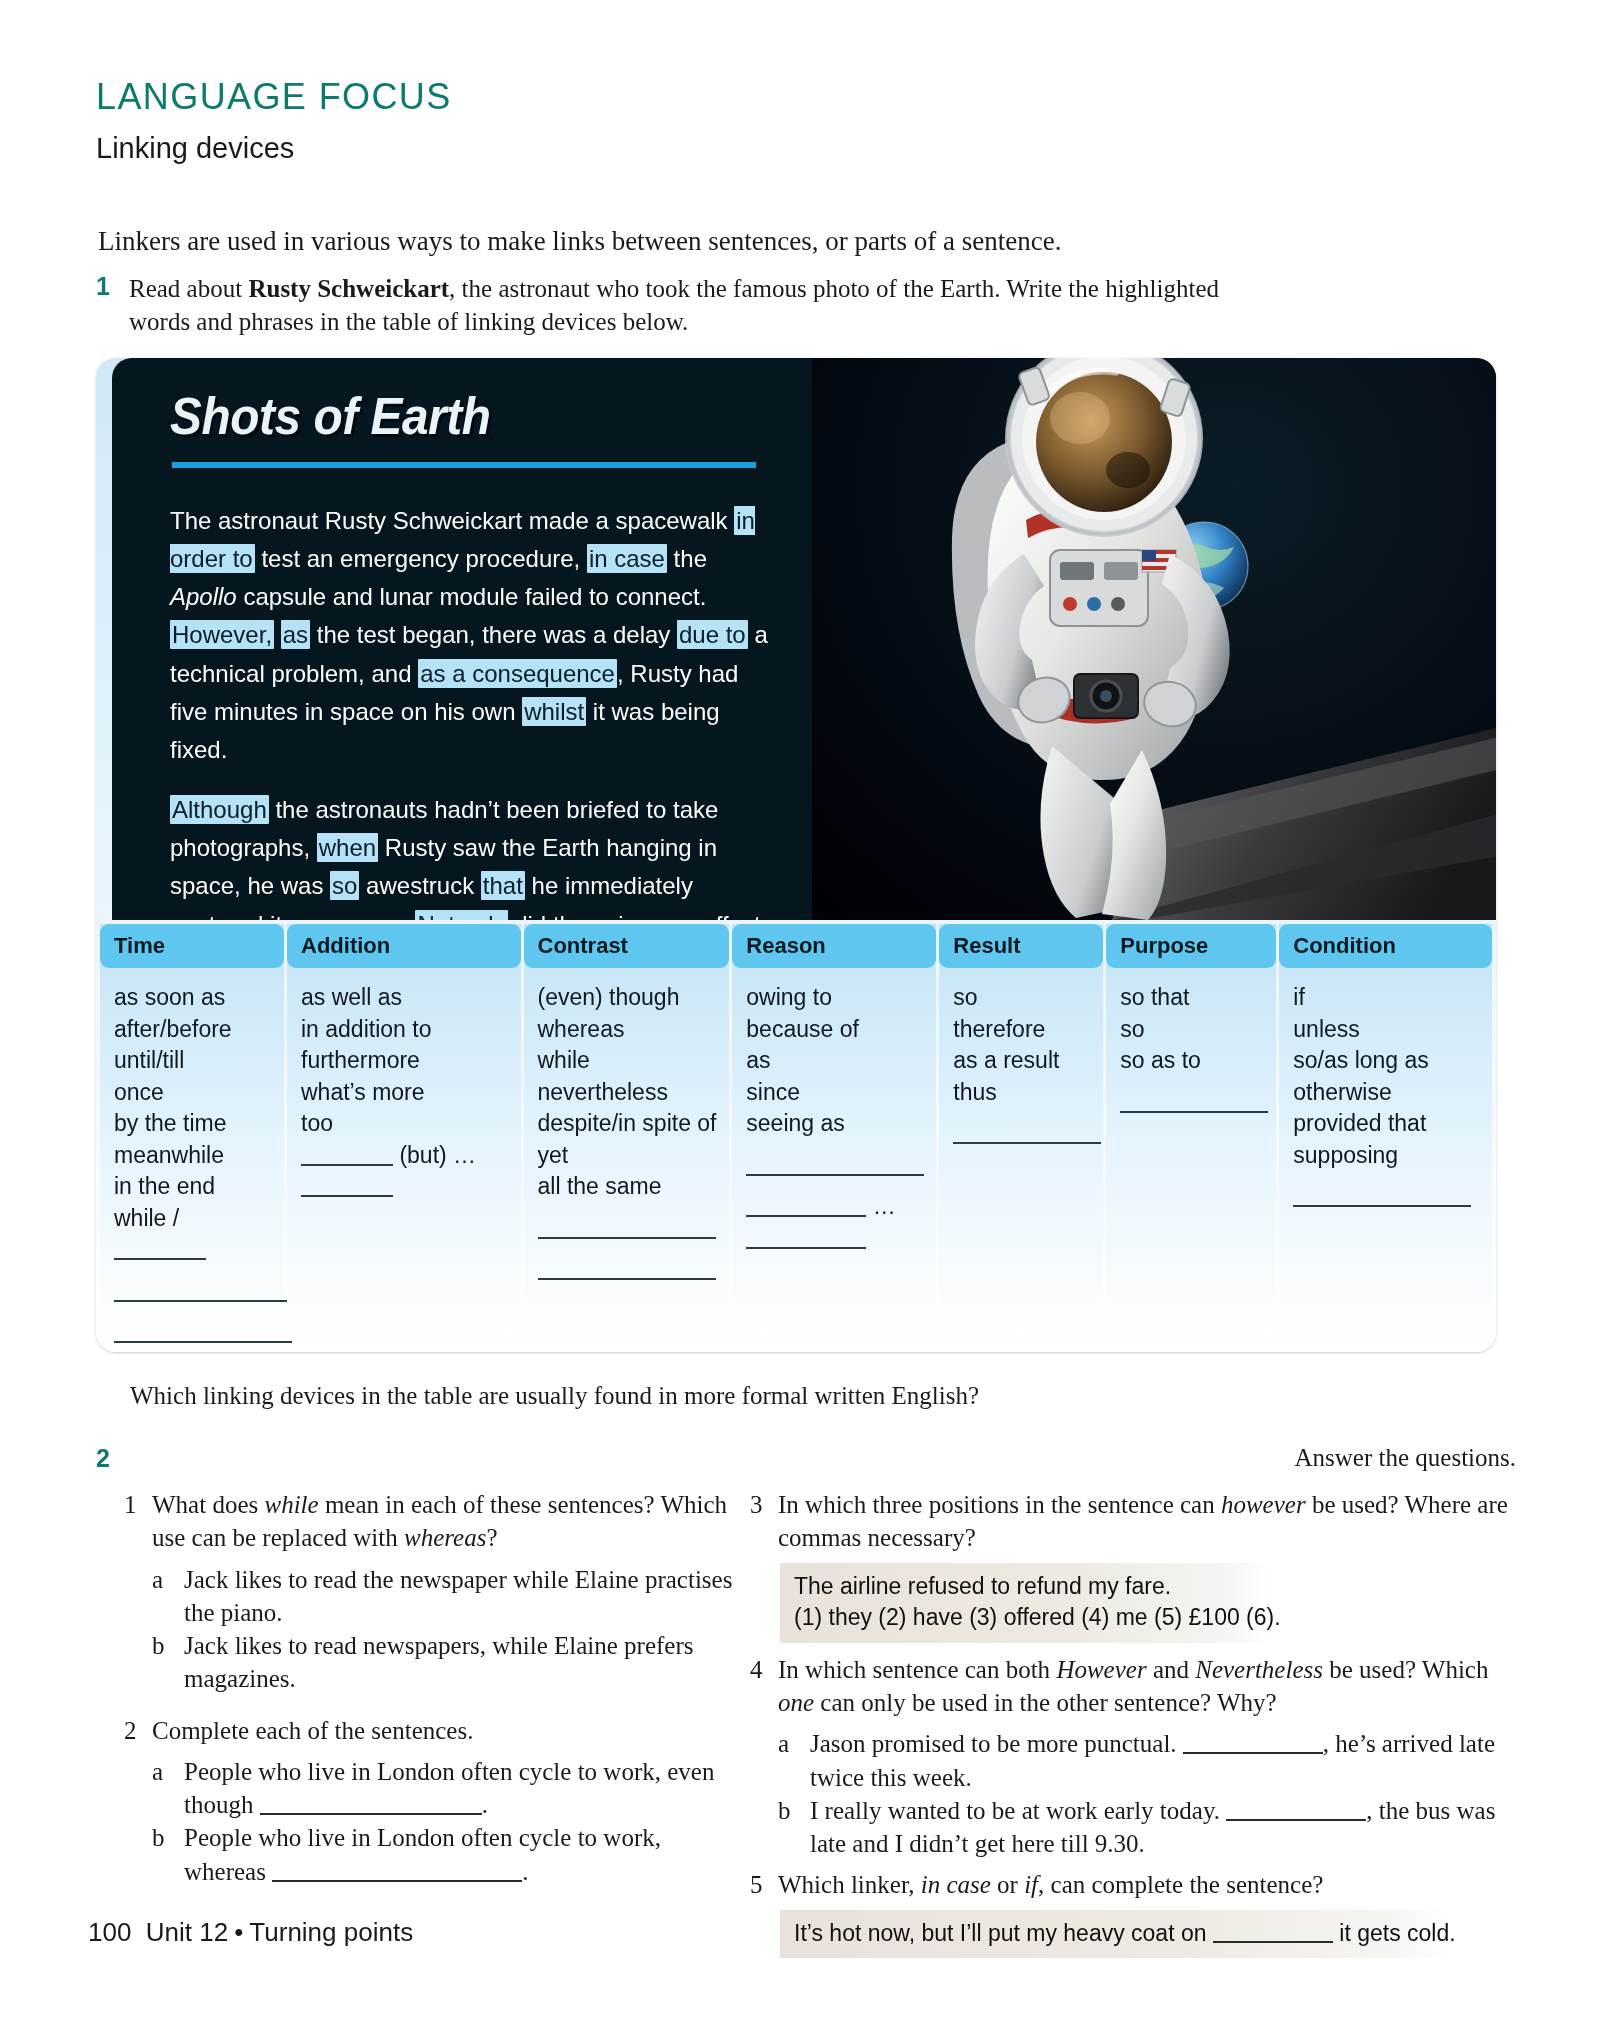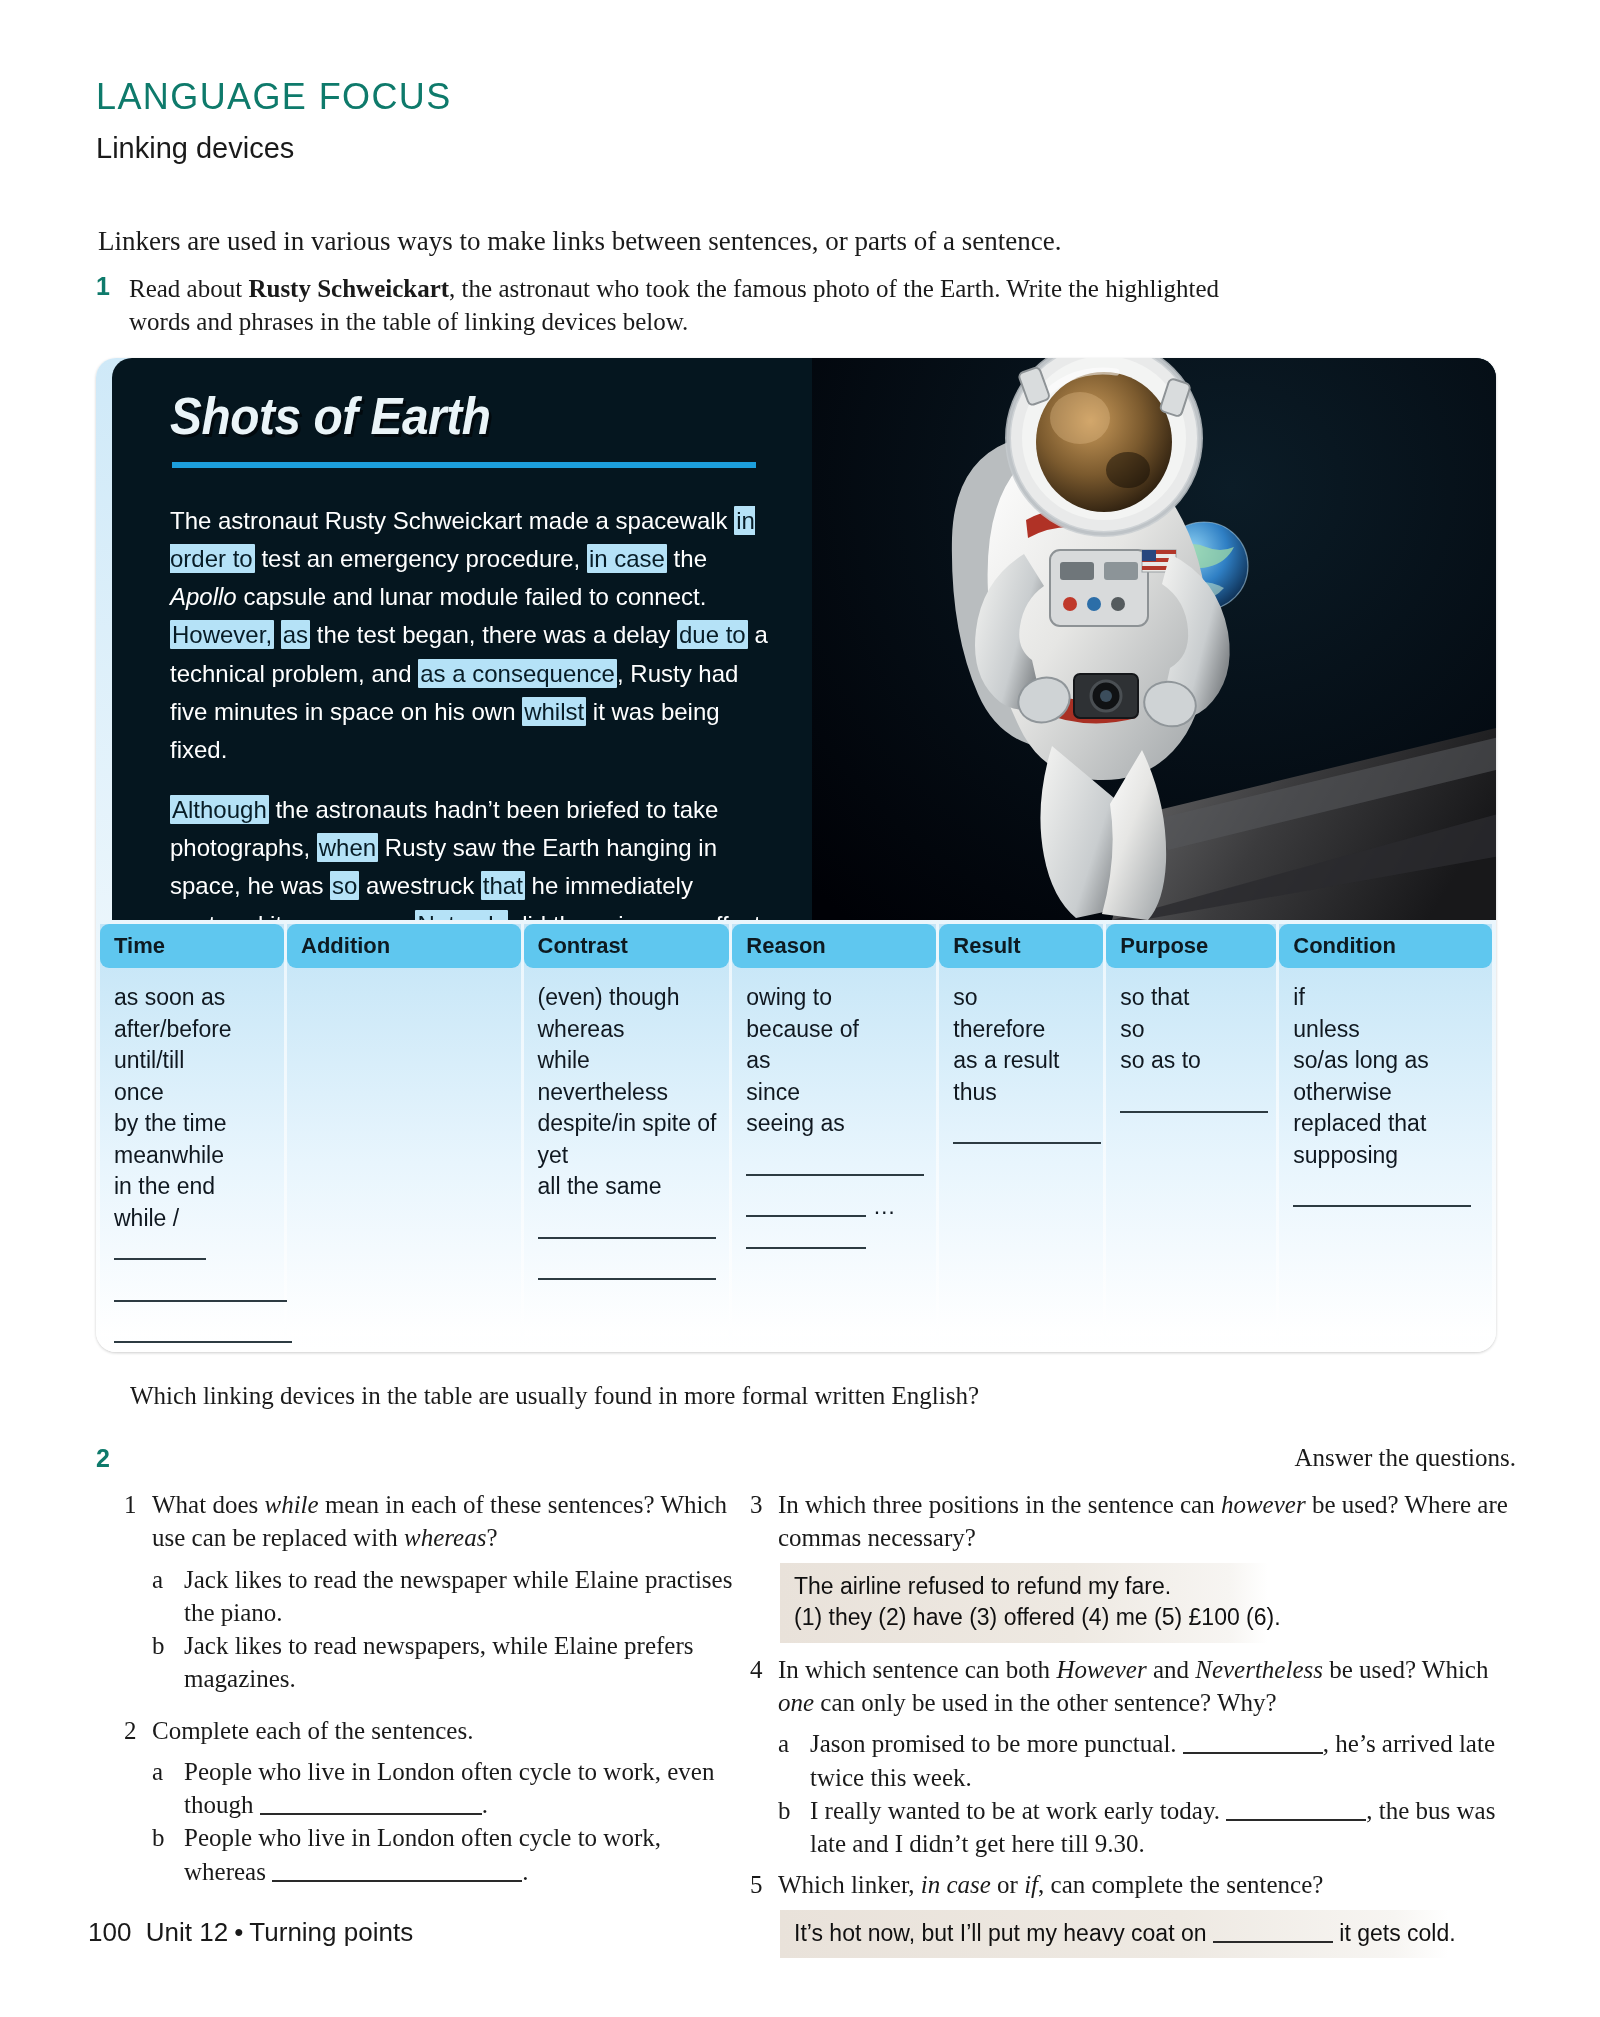--- a/index.html
+++ b/index.html
@@ -432,20 +432,28 @@
           <div><span>while /</span> <span class="blank b-md"></span></div>
           <div class="rowgap"></div>
           <div><span class="blank b-xxl"></span></div>
           <div class="rowgap"></div>
           <div><span class="blank b-xxl"></span></div>
         </div>
       </div>
 
       <div class="col c-add">
         <div class="hdr">Addition</div>
+        <div class="cell">
+          <div>as well as</div>
+          <div>in addition to</div>
+          <div>furthermore</div>
+          <div>what’s more</div>
+          <div>too</div>
+          <div><span class="blank b-md"></span> <span>(but) …</span> <span class="blank b-md"></span></div>
+        </div>
       </div>
 
       <div class="col c-contr">
         <div class="hdr">Contrast</div>
         <div class="cell">
           <div>(even) though</div>
           <div>whereas</div>
           <div>while</div>
           <div>nevertheless</div>
           <div>despite/in spite of</div>
@@ -496,21 +504,21 @@
         </div>
       </div>
 
       <div class="col c-cond">
         <div class="hdr">Condition</div>
         <div class="cell">
           <div>if</div>
           <div>unless</div>
           <div>so/as long as</div>
           <div>otherwise</div>
-          <div>replaced that</div>
+          <div>provided that</div>
           <div>supposing</div>
           <div class="rowgap"></div>
           <div><span class="blank b-xxl"></span></div>
         </div>
       </div>
 
     </div>
   </div>
 
   <div class="q-formal">Which linking devices in the table are usually found in more formal written English?</div>

